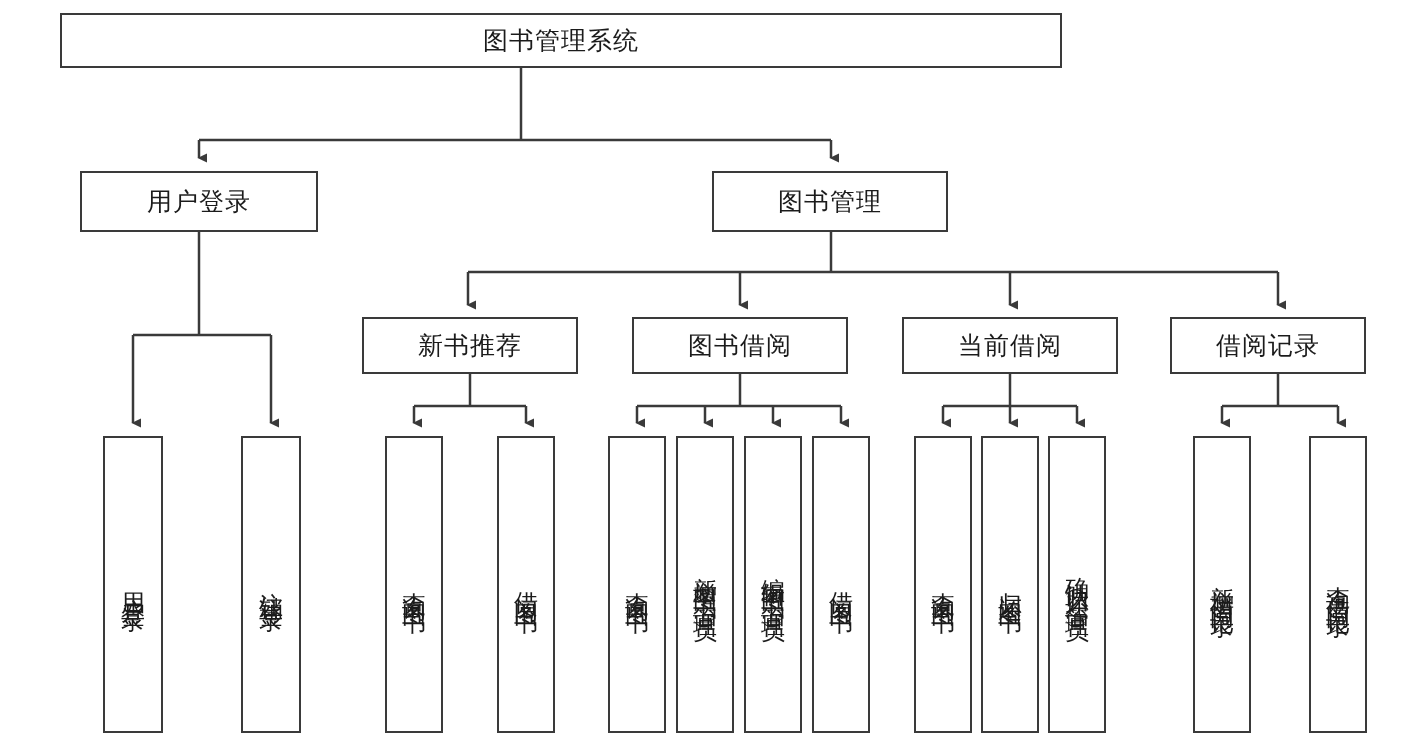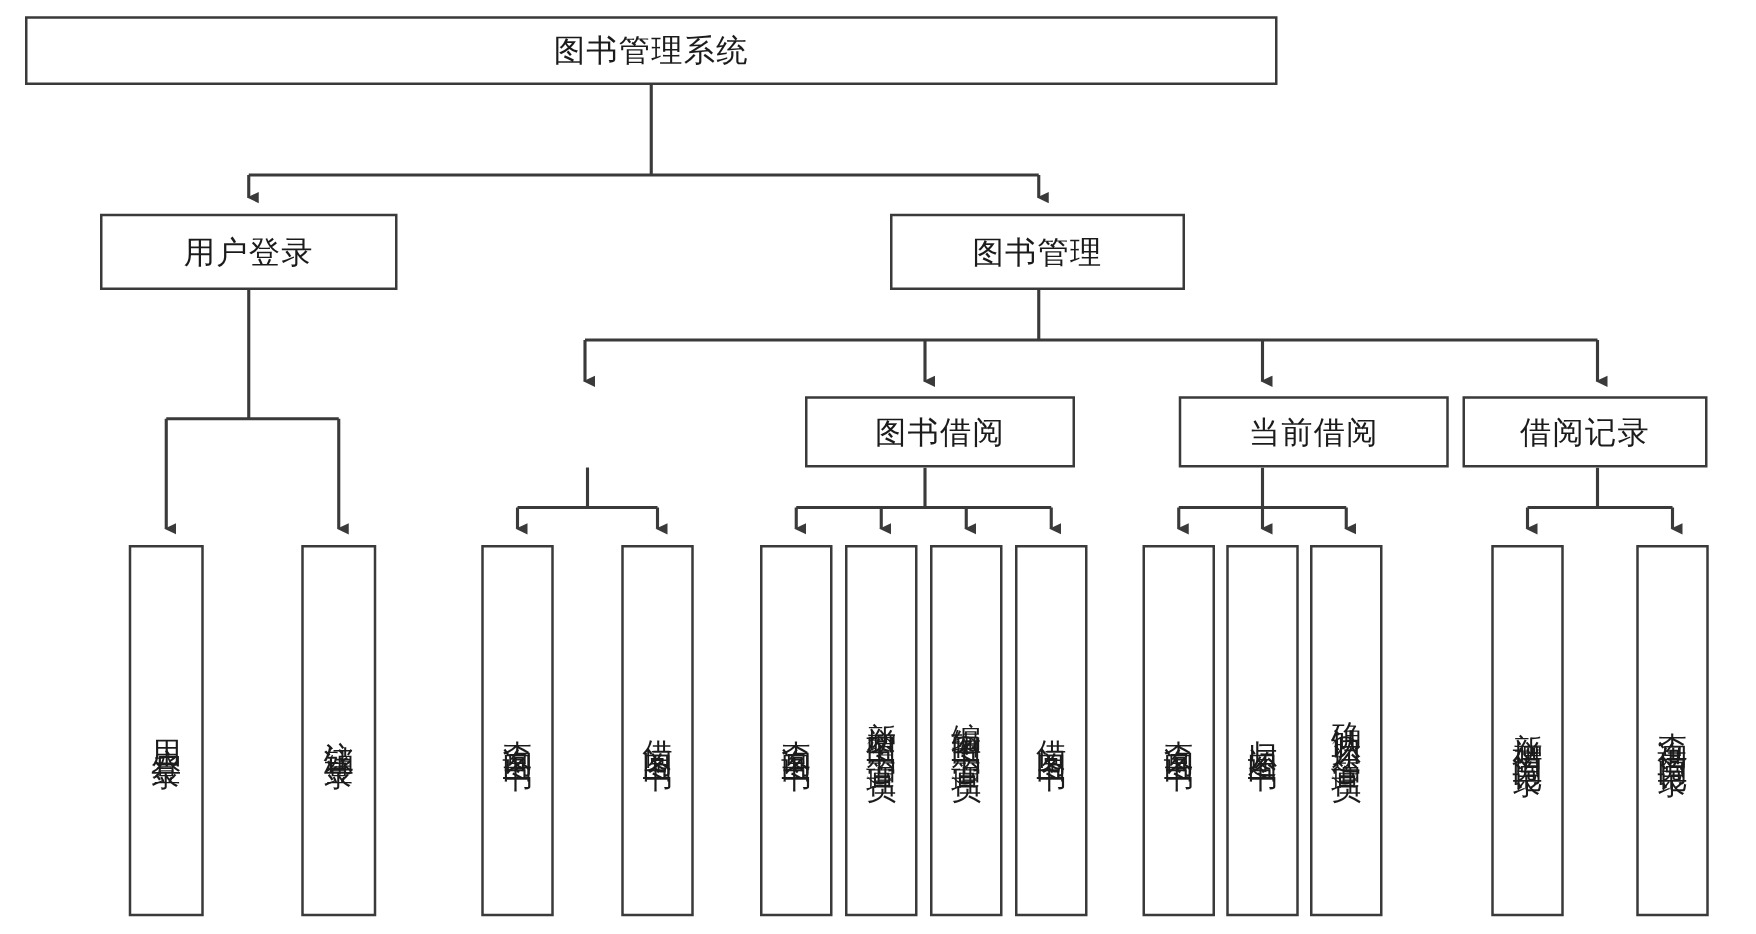--- a/index.html
+++ b/index.html
@@ -37,20 +37,21 @@
     color: #1b1b1b;
   }
   .node.h {
     font-size: 25px;
     line-height: 1.2;
     letter-spacing: 1px;
     white-space: nowrap;
   }
   .node.root {
     font-size: 25px;
+    margin-left: 40px;
   }
   .node.v {
     font-size: 24px;
     writing-mode: vertical-rl;
     text-orientation: upright;
     letter-spacing: 6px;
     line-height: 1.0;
     padding: 6px 0;
     text-align: center;
   }
@@ -139,24 +140,27 @@
     <span>图书管理系统</span>
   </div>
 
   <div class="node h" style="left:80px; top:171px; width:238px; height:61px;">
     <span>用户登录</span>
   </div>
   <div class="node h" style="left:712px; top:171px; width:236px; height:61px;">
     <span>图书管理</span>
   </div>
 
-  <div class="node h" style="left:632px; top:317px; width:216px; height:57px;margin-left:12px;">
+  <div class="node h" style="left:362px; top:317px; width:216px; height:57px;">
+    <span>新书推荐</span>
+  </div>
+  <div class="node h" style="left:632px; top:317px; width:216px; height:57px;">
     <span>图书借阅</span>
   </div>
-  <div class="node h" style="left:902px; top:317px; width:216px; height:57px;margin-left:41px;">
+  <div class="node h" style="left:902px; top:317px; width:216px; height:57px;">
     <span>当前借阅</span>
   </div>
   <div class="node h" style="left:1170px; top:317px; width:196px; height:57px;">
     <span>借阅记录</span>
   </div>
 
   <div class="node v" style="left:103px; top:436px; width:60px; height:297px;">
     <span>用户登录</span>
   </div>
   <div class="node v" style="left:241px; top:436px; width:60px; height:297px;">

